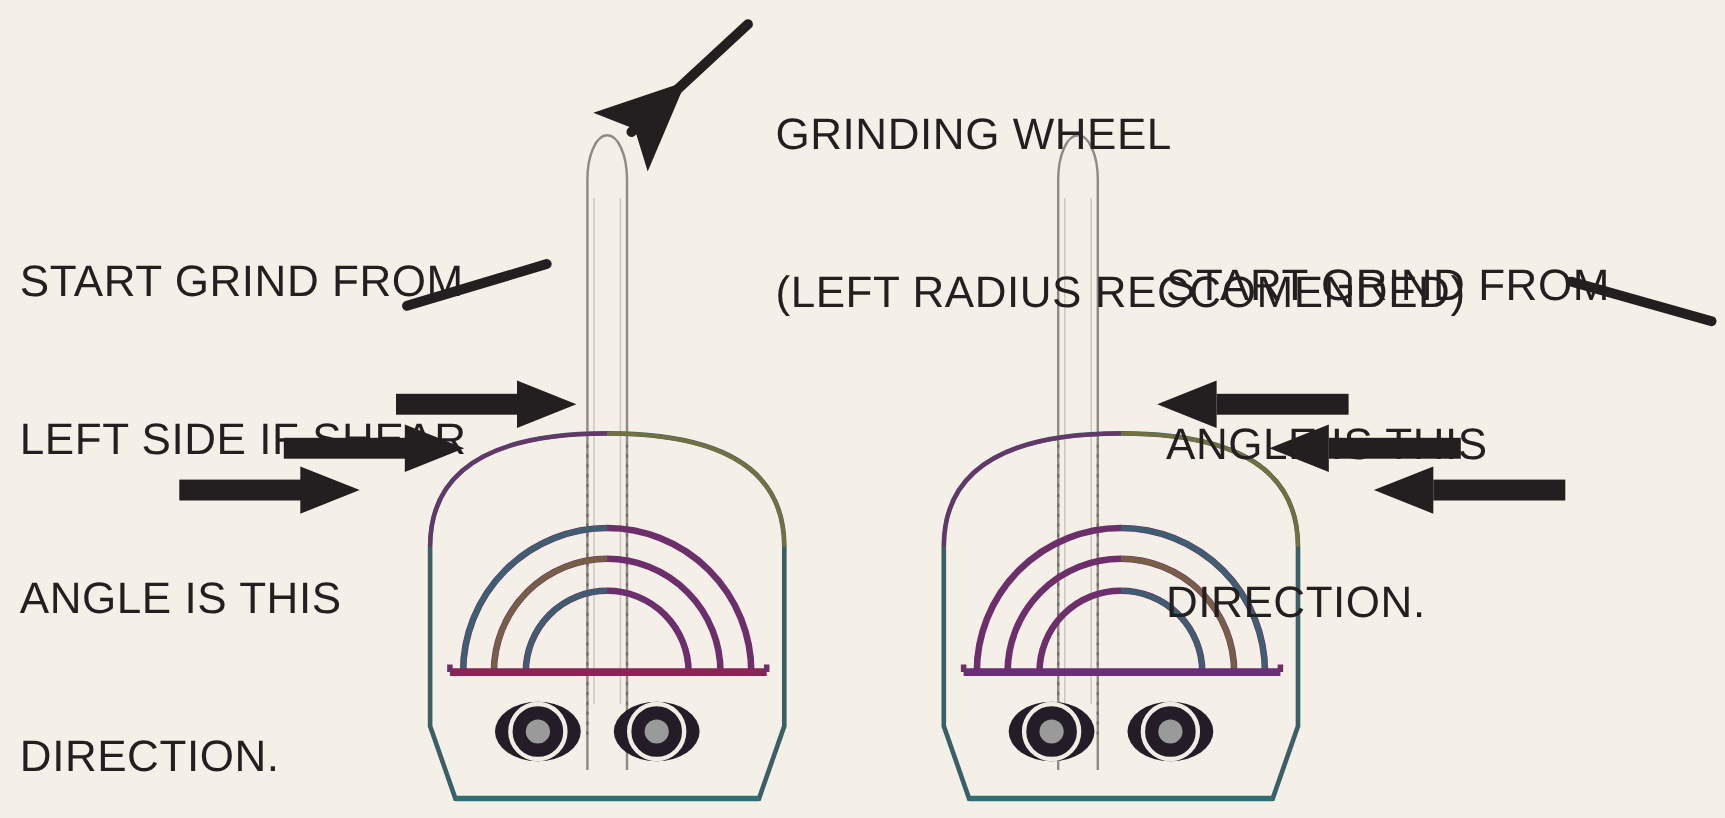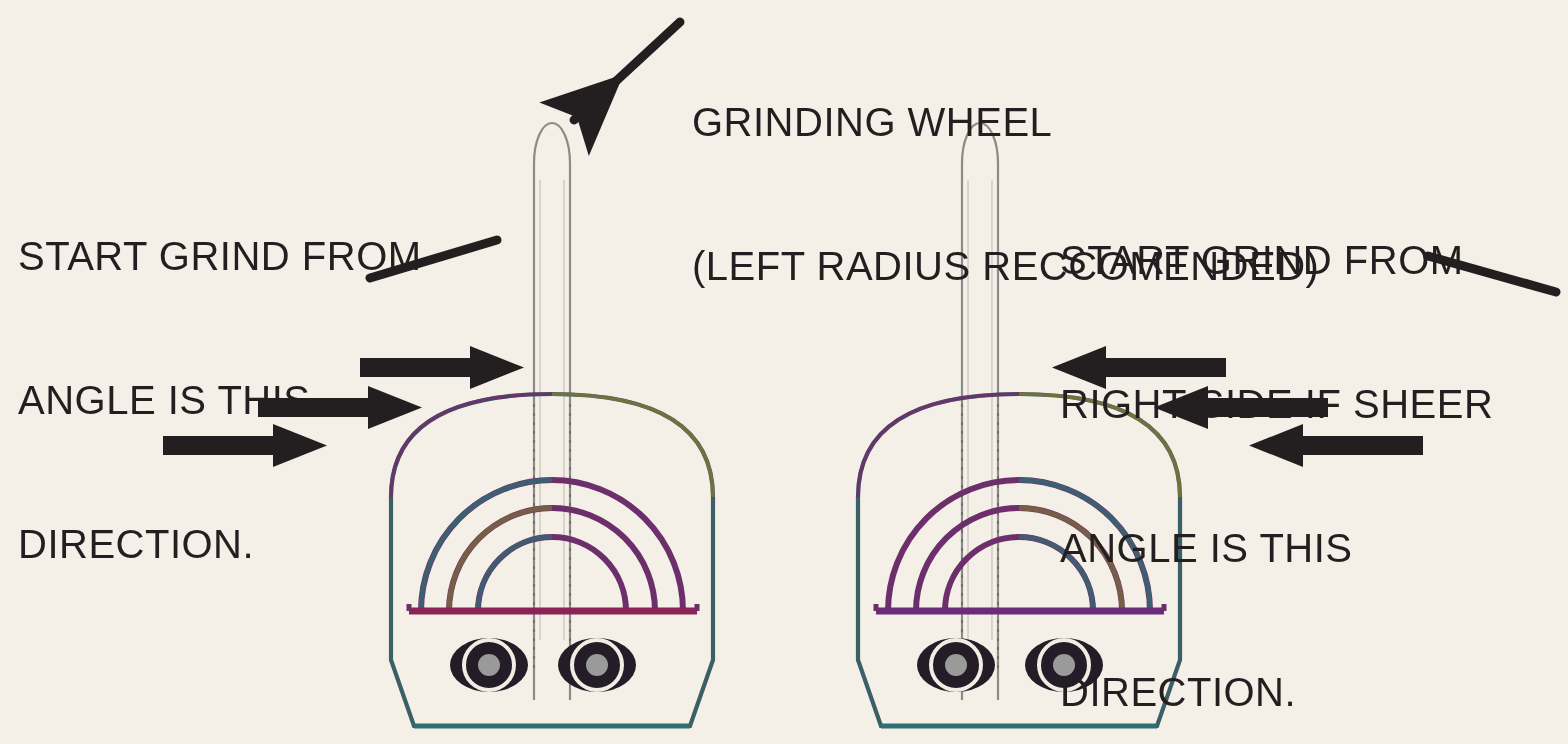--- a/index.html
+++ b/index.html
@@ -30,20 +30,21 @@
     color: #231f20;
     font-family: "Liberation Sans", sans-serif;
     font-size: 40px;
     line-height: 48px;
     letter-spacing: 0.5px;
     white-space: pre;
     font-weight: 400;
   }
   .note-title {
     text-align: left;
+    margin-left: 13px;
   }
   #note-left  { left: 18px;   top: 136px; }
   #note-right { left: 1060px; top: 140px; }
   #note-title { left: 692px;  top: 2px;   }
 </style>
 </head>
 <body>
 
 <div id="stage">
 
@@ -178,24 +179,24 @@
     <path d="M1428 256 L1556 292" stroke="#231f20" stroke-width="9" stroke-linecap="round"></path>
   </svg>
 
   <div class="note note-title" id="note-title">
     <div>GRINDING WHEEL</div>
     <div>(LEFT RADIUS RECCOMENDED)</div>
   </div>
 
   <div class="note" id="note-left">
     <div>START GRIND FROM</div>
+    <div>LEFT SIDE IF SHEAR</div>
     <div>ANGLE IS THIS</div>
     <div>DIRECTION.</div>
   </div>
 
   <div class="note" id="note-right">
     <div>START GRIND FROM</div>
-    <div>RIGHT SIDE IF SHEER</div>
     <div>ANGLE IS THIS</div>
     <div>DIRECTION.</div>
   </div>
 
 </div>
 
 </body></html>

